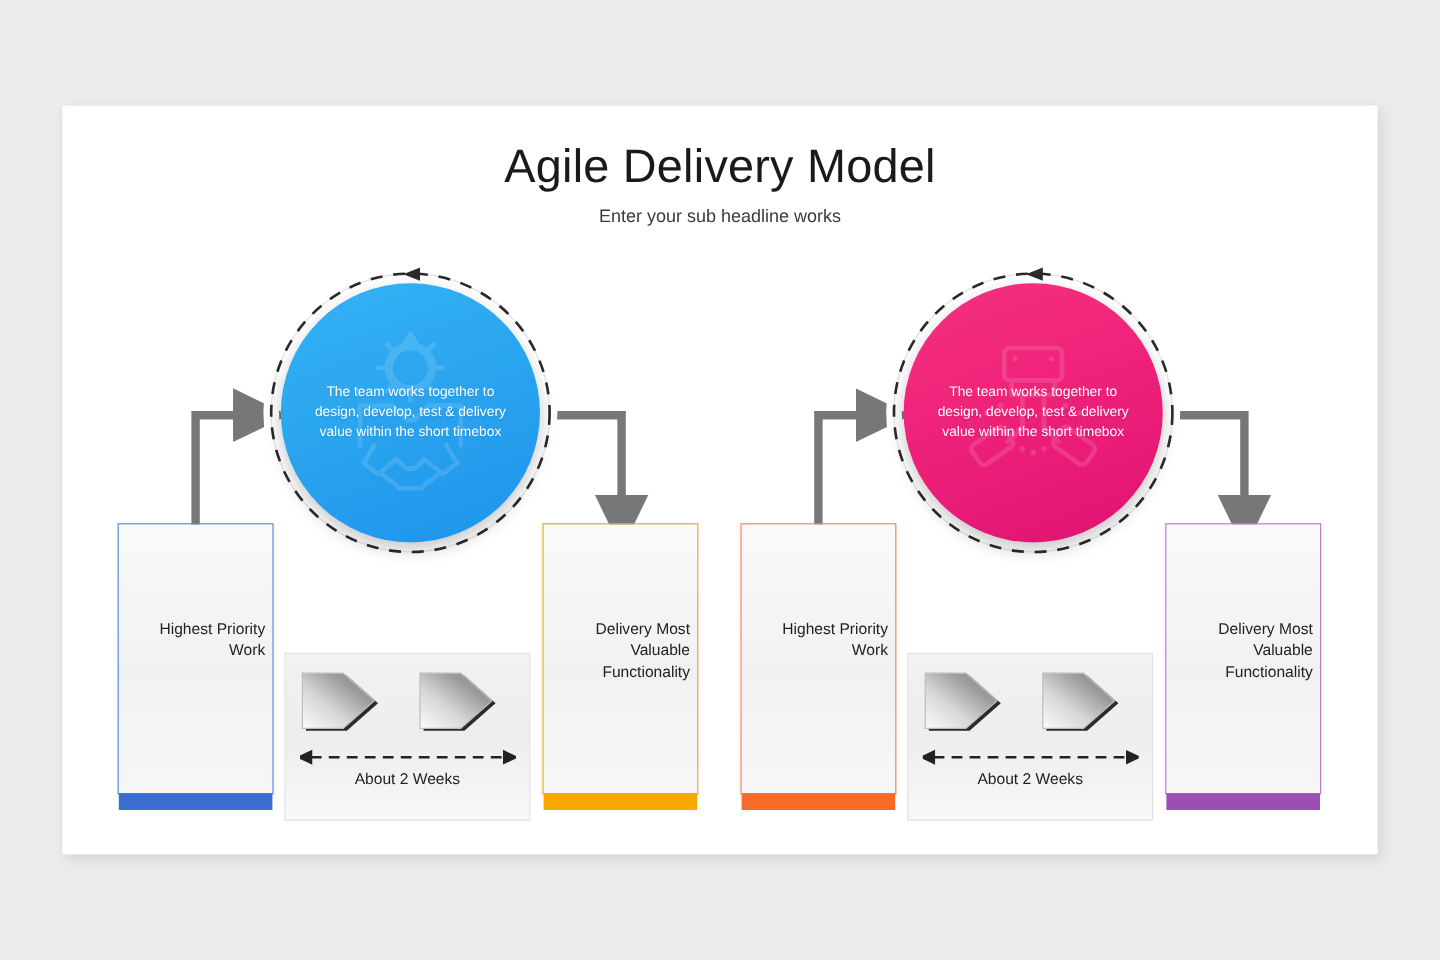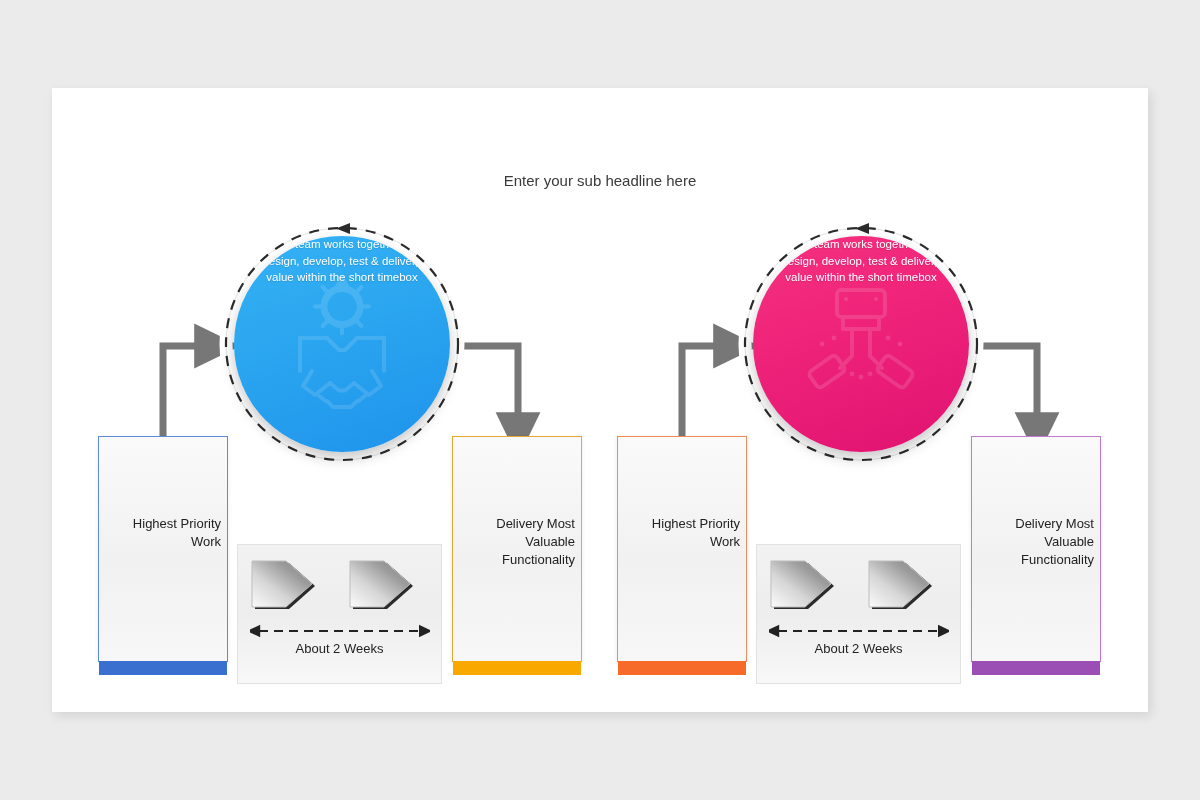--- a/index.html
+++ b/index.html
@@ -36,21 +36,21 @@
 
   
   .circle-wrap{position:absolute; width:248px; height:248px;}
   .ring{
     position:absolute; left:0; top:0; width:248px; height:248px;
   }
   .disc{
     position:absolute; left:16px; top:16px;
     width:216px; height:216px; border-radius:50%;
     box-shadow:0 6px 14px rgba(0,0,0,.22);
-    display:flex; align-items:flex-start; justify-content:center;
+    display:flex; align-items:center; justify-content:center;
     overflow:hidden;
   }
   .disc.blue{background:linear-gradient(160deg,#35b2f5 0%,#2aa5ef 45%,#1f93ec 100%);}
   .disc.pink{background:linear-gradient(160deg,#f5317f 0%,#ee2179 48%,#e01272 100%);}
   .disc-watermark{
     position:absolute; left:50%; top:50%;
     transform:translate(-50%,-50%);
     opacity:.13;
   }
   .disc-text{
@@ -94,21 +94,22 @@
   .tb-label{
     position:absolute; left:0; right:0; top:96px;
     text-align:center; font-size:13px; color:#222;
   }
 </style>
 </head>
 <body>
 
 <div id="slide">
 
-  <div id="subtitle">Enter your sub headline here</div>
+  <div id="title">Agile Delivery Model</div>
+  <div id="subtitle">Enter your sub headline works</div>
 
   <svg class="stage" viewBox="0 0 1096 624" width="1096" height="624" style="z-index:1;">
     <defs>
       <marker id="ah" markerWidth="7" markerHeight="7" refX="3.4" refY="3.5" orient="auto" markerUnits="strokeWidth">
         <path d="M0,0.3 L6.6,3.5 L0,6.7 Z" fill="#777777"></path>
       </marker>
     </defs>
 
     <path d="M111,370 L111,258 L166,258" fill="none" stroke="#777777" stroke-width="7" stroke-linecap="butt" marker-end="url(#ah)"></path>
 

